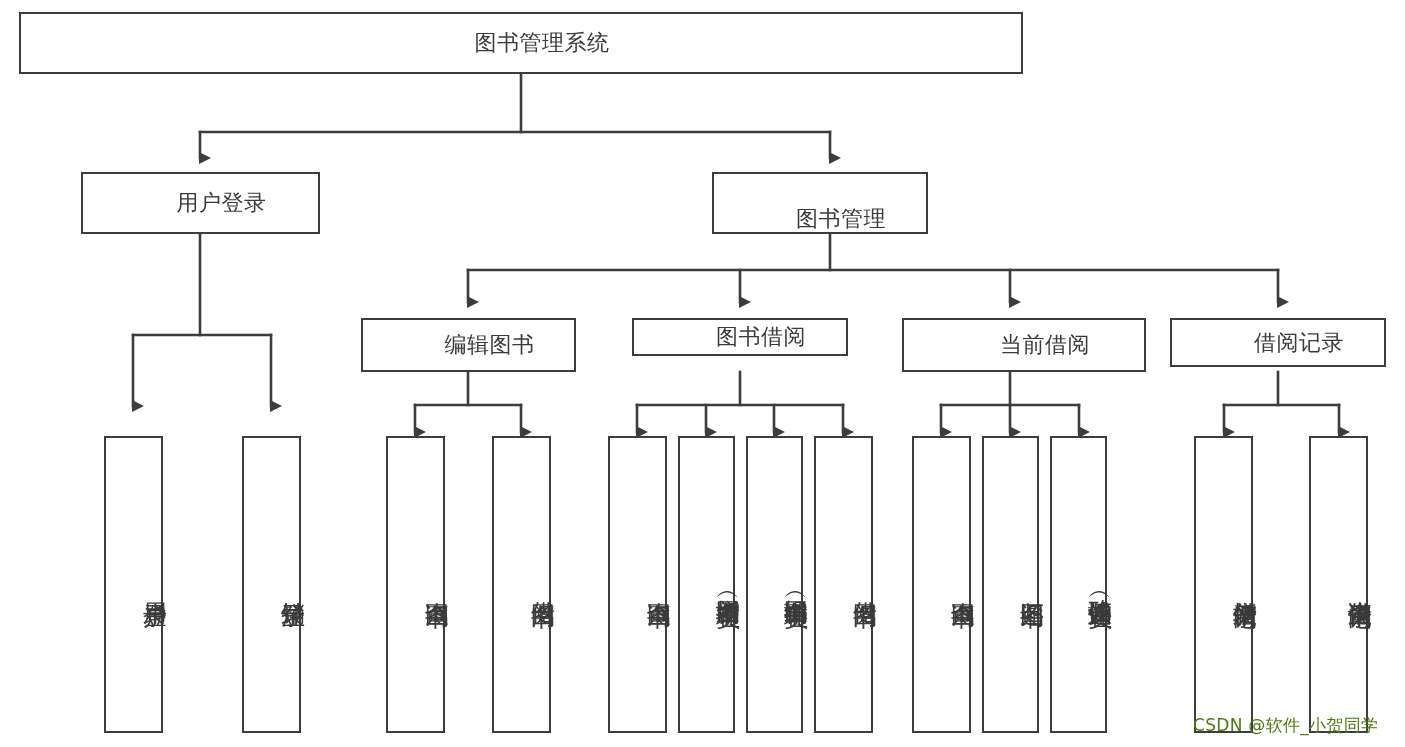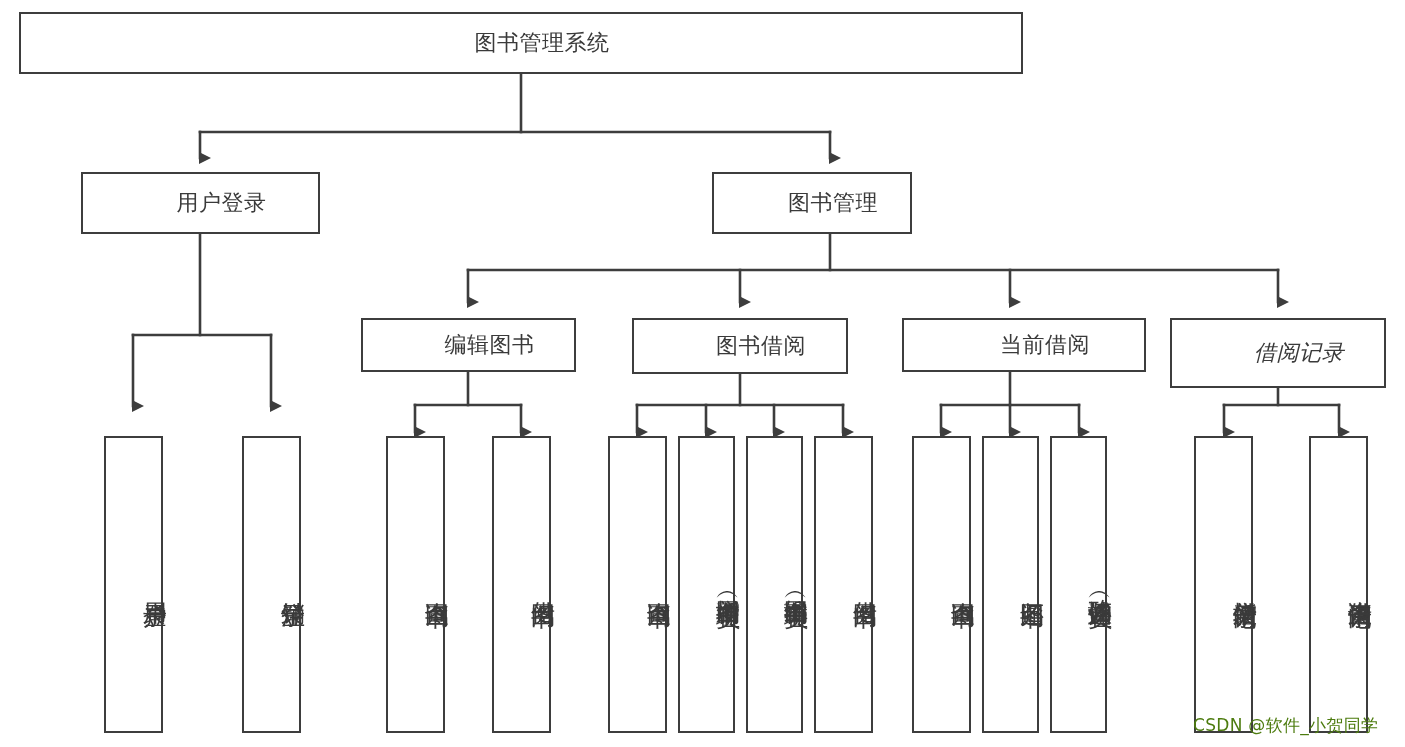--- a/index.html
+++ b/index.html
@@ -136,37 +136,37 @@
   </svg>
 
   <div class="node root horiz" style="left:19px; top:12px; width:1004px; height:62px;">
     <span class="node-label">图书管理系统</span>
   </div>
 
   <div class="node horiz" style="left:81px; top:172px; width:239px; height:62px;">
     <span class="node-label">用户登录</span>
   </div>
 
-  <div class="node horiz" style="left:712px; top:172px; width:200px; height:62px;">
+  <div class="node horiz" style="left:712px; top:172px; width:216px; height:62px;align-items:flex-end;">
     <span class="node-label">图书管理</span>
   </div>
 
   <div class="node horiz" style="left:361px; top:318px; width:215px; height:54px;">
     <span class="node-label">编辑图书</span>
   </div>
 
-  <div class="node horiz" style="left:632px; top:318px; width:216px; height:56px;">
+  <div class="node horiz" style="left:632px; top:318px; width:216px; height:38px;">
     <span class="node-label">图书借阅</span>
   </div>
 
   <div class="node horiz" style="left:902px; top:318px; width:244px; height:54px;">
     <span class="node-label">当前借阅</span>
   </div>
 
-  <div class="node horiz" style="left:1170px; top:318px; width:216px; height:70px;font-style:italic;">
+  <div class="node horiz" style="left:1170px; top:318px; width:216px; height:49px;">
     <span class="node-label">借阅记录</span>
   </div>
 
   <div class="node vert" style="left:104px; top:436px; width:59px; height:297px;">
     <span class="node-label">用户登录</span>
   </div>
 
   <div class="node vert" style="left:242px; top:436px; width:59px; height:297px;">
     <span class="node-label">注销登录</span>
   </div>

